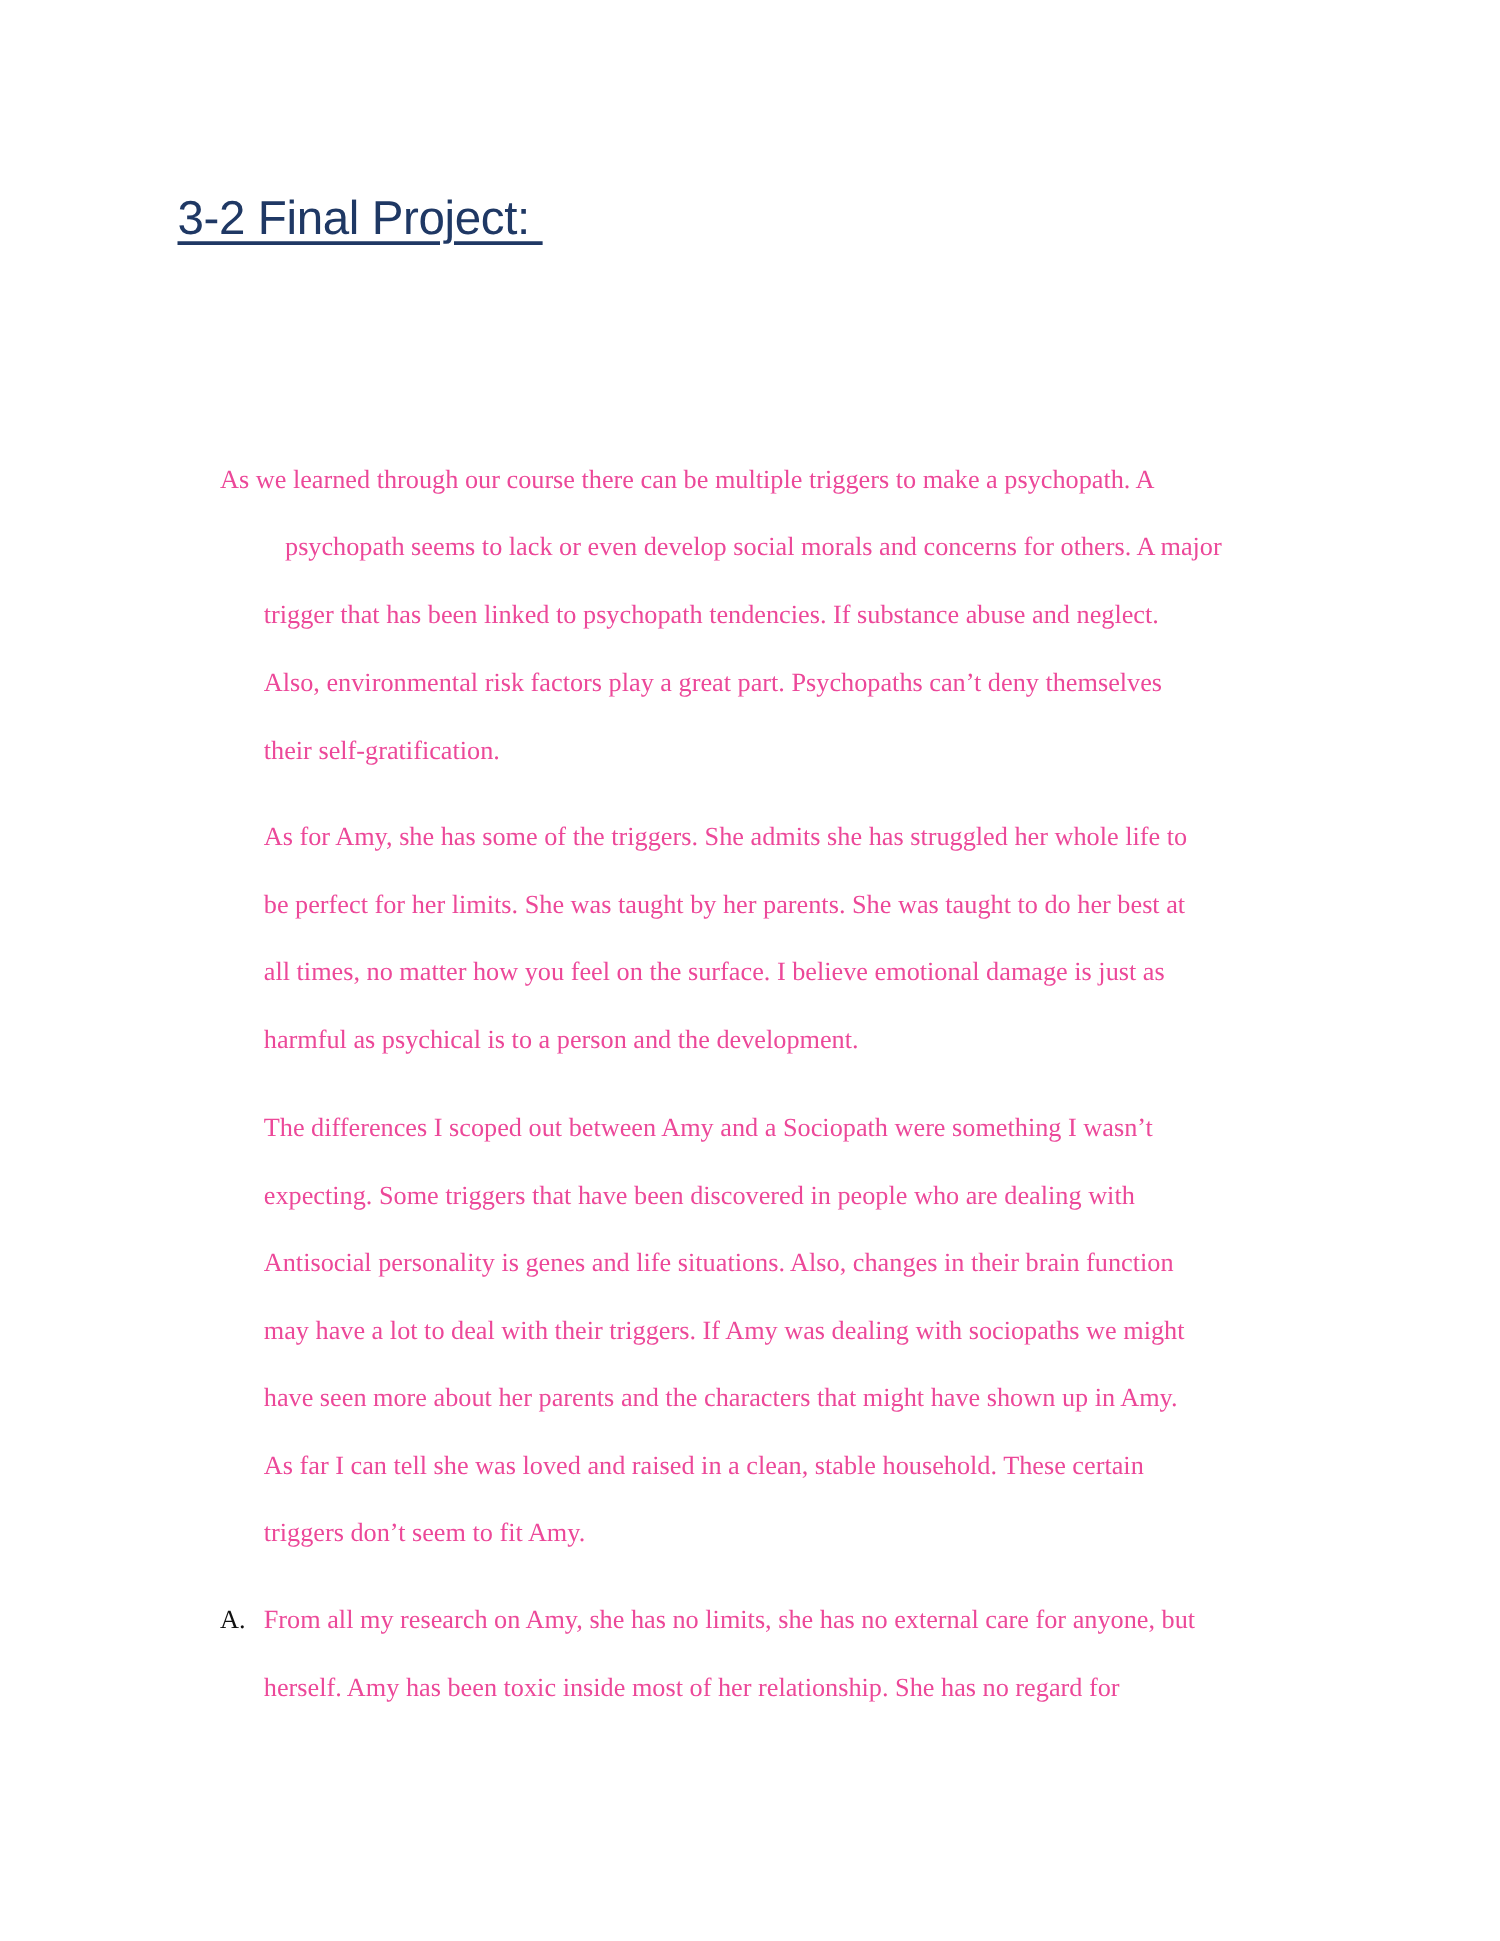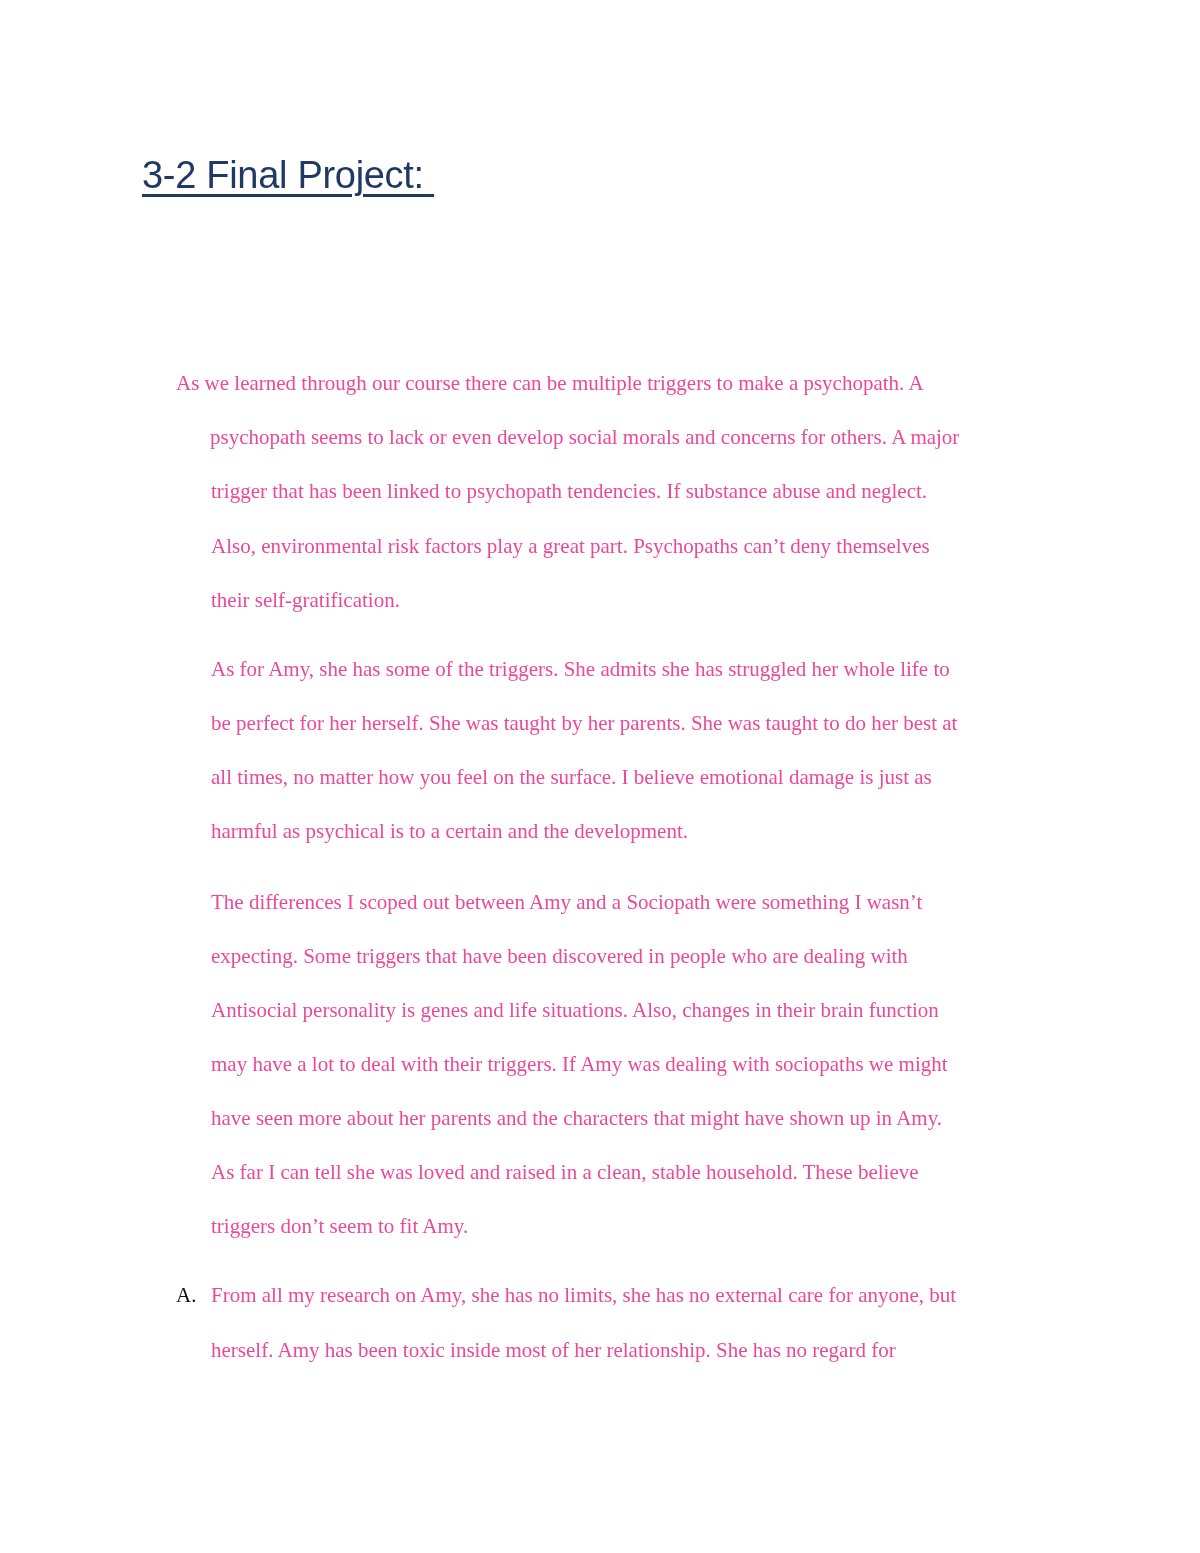--- a/index.html
+++ b/index.html
@@ -51,40 +51,40 @@
   </style>
 </head>
 <body>
 
 <div class="page">
 
   <div class="title title-1">3-2 Final Project: </div>
 
   <div>
     <div class="line" style="left:176px; top:369px;">As we learned through our course there can be multiple triggers to make a psychopath. A</div>
-    <div class="line" style="left:210px; top:423px;">psychopath seems to lack or even develop social morals and concerns for others. A major</div>
+    <div class="line" style="left:228px; top:423px;">psychopath seems to lack or even develop social morals and concerns for others. A major</div>
     <div class="line" style="left:211px; top:477px;">trigger that has been linked to psychopath tendencies. If substance abuse and neglect.</div>
     <div class="line" style="left:211px; top:532px;">Also, environmental risk factors play a great part. Psychopaths can’t deny themselves</div>
     <div class="line" style="left:211px; top:586px;">their self-gratification.</div>
   </div>
 
   <div>
     <div class="line" style="left:211px; top:655px;">As for Amy, she has some of the triggers. She admits she has struggled her whole life to</div>
-    <div class="line" style="left:211px; top:709px;">be perfect for her herself. She was taught by her parents. She was taught to do her best at</div>
+    <div class="line" style="left:211px; top:709px;">be perfect for her limits. She was taught by her parents. She was taught to do her best at</div>
     <div class="line" style="left:211px; top:763px;">all times, no matter how you feel on the surface. I believe emotional damage is just as</div>
-    <div class="line" style="left:211px; top:817px;">harmful as psychical is to a certain and the development.</div>
+    <div class="line" style="left:211px; top:817px;">harmful as psychical is to a person and the development.</div>
   </div>
 
   <div>
     <div class="line" style="left:211px; top:888px;">The differences I scoped out between Amy and a Sociopath were something I wasn’t</div>
     <div class="line" style="left:211px; top:942px;">expecting. Some triggers that have been discovered in people who are dealing with</div>
     <div class="line" style="left:211px; top:996px;">Antisocial personality is genes and life situations. Also, changes in their brain function</div>
     <div class="line" style="left:211px; top:1050px;">may have a lot to deal with their triggers. If Amy was dealing with sociopaths we might</div>
     <div class="line" style="left:211px; top:1104px;">have seen more about her parents and the characters that might have shown up in Amy.</div>
-    <div class="line" style="left:211px; top:1158px;">As far I can tell she was loved and raised in a clean, stable household. These believe</div>
+    <div class="line" style="left:211px; top:1158px;">As far I can tell she was loved and raised in a clean, stable household. These certain</div>
     <div class="line" style="left:211px; top:1212px;">triggers don’t seem to fit Amy.</div>
   </div>
 
   <div>
     <div class="marker" style="left:176px; top:1281px;">A.</div>
     <div class="line" style="left:211px; top:1281px;">From all my research on Amy, she has no limits, she has no external care for anyone, but</div>
     <div class="line" style="left:211px; top:1336px;text-align:right;">herself. Amy has been toxic inside most of her relationship. She has no regard for</div>
   </div>
 
 </div>

